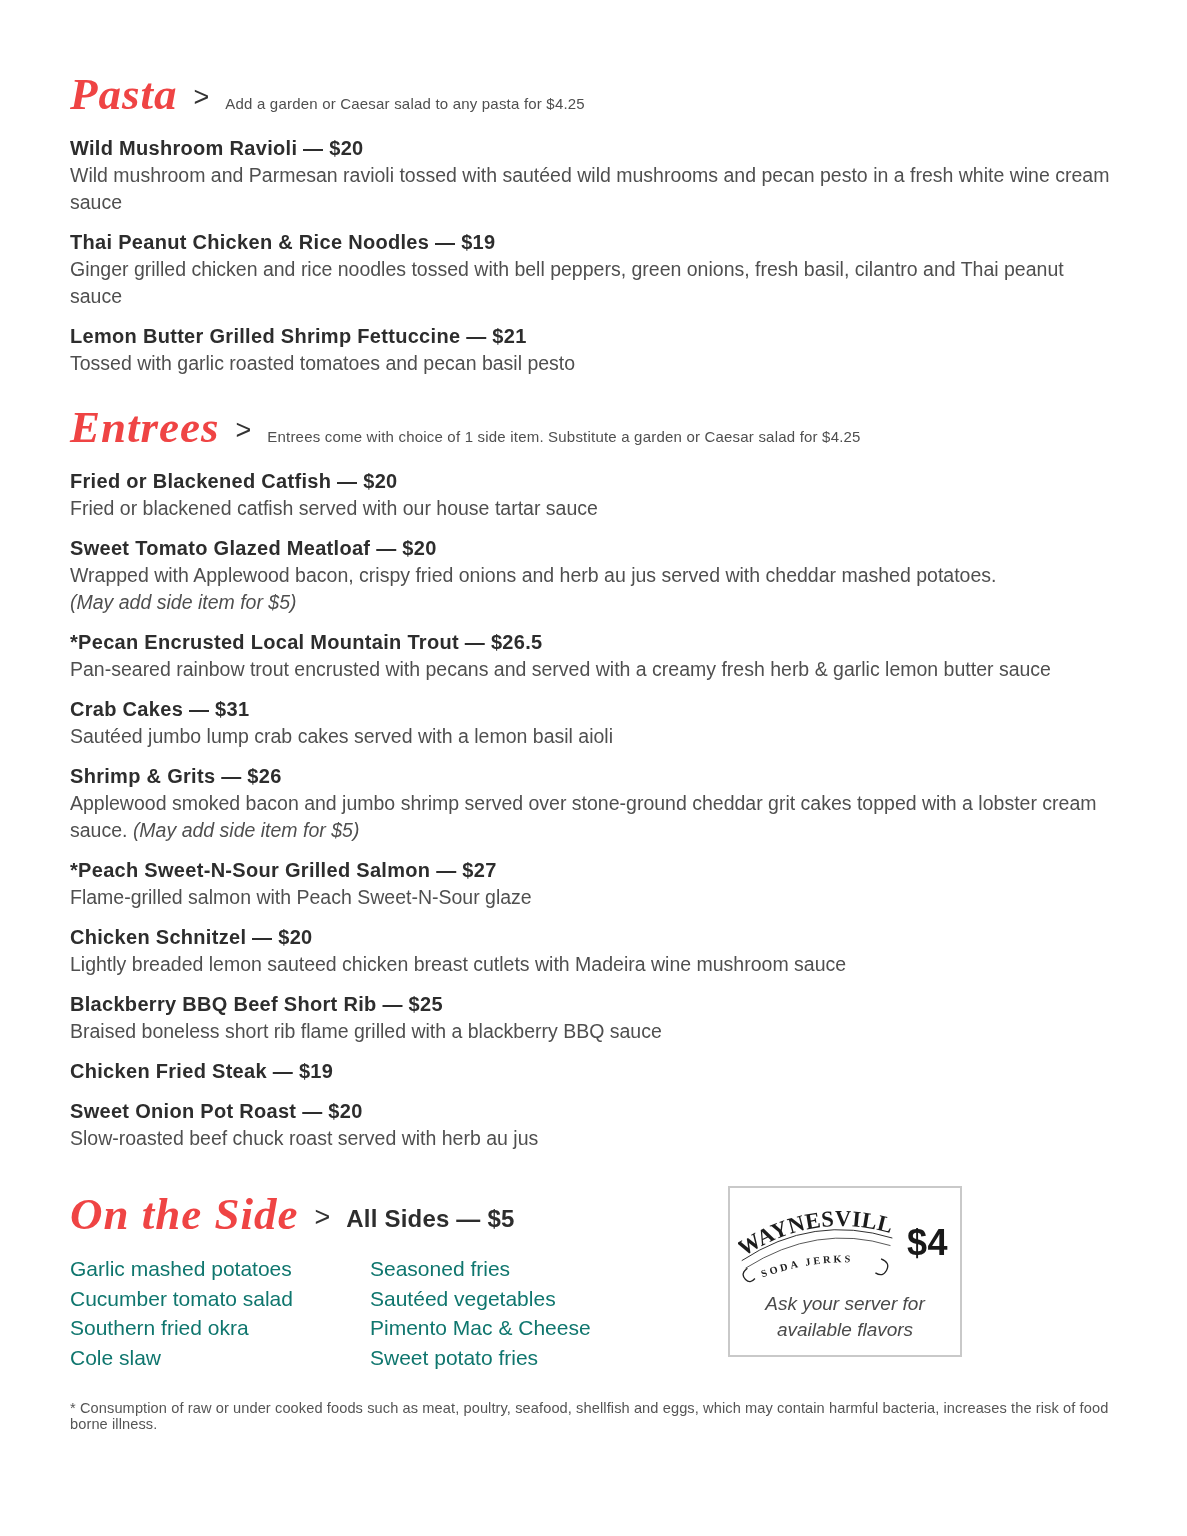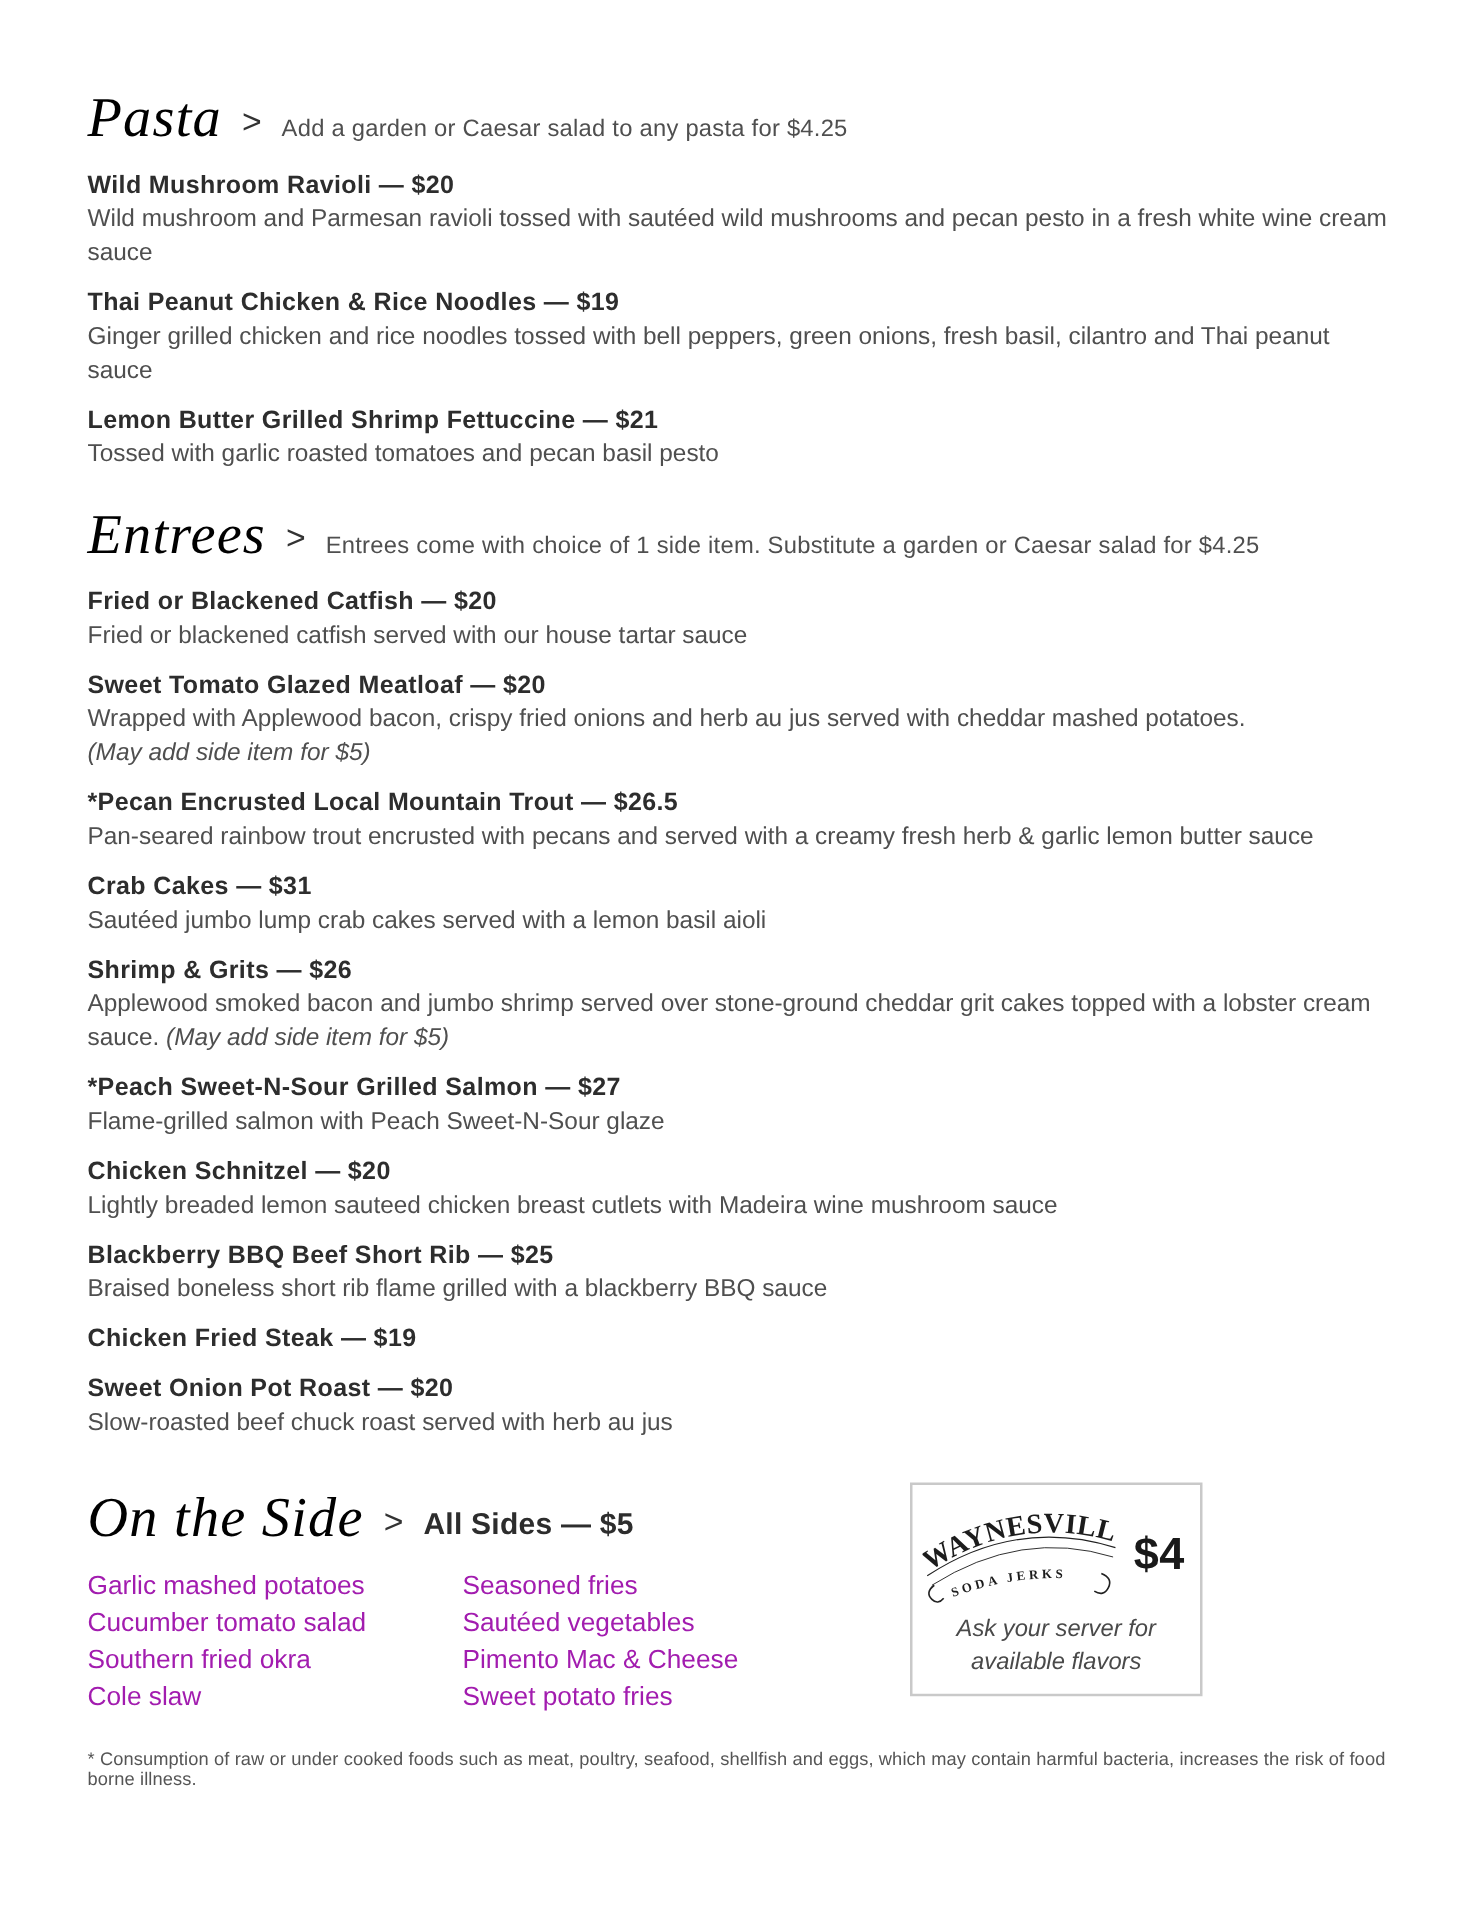--- a/index.html
+++ b/index.html
@@ -10,49 +10,49 @@
     overflow:hidden;
     font-family:"Liberation Sans", sans-serif;
     color:#4f4f4f;
   }
   .menu{padding:70px 70px 0 70px;}
 
   
   .section-head{display:flex;align-items:baseline;gap:16px;margin:0;}
   .script-name{
     font-family:"Liberation Serif", serif;
-    font-style:italic;font-weight:400;
-    font-size:45px;line-height:48px;color:#000000;
+    font-style:italic;font-weight:700;
+    font-size:45px;line-height:48px;color:#ef4444;
     letter-spacing:1px;white-space:nowrap;
   }
   .chevron{
     font-size:27px;color:#333;font-weight:400;
     position:relative;top:-3px;
   }
-  .section-note{font-size:19px;color:#4f4f4f;letter-spacing:0.2px;}
+  .section-note{font-size:15px;color:#4f4f4f;letter-spacing:0.2px;}
   .section-note.big{font-size:24px;font-weight:700;color:#2d2d2d;position:relative;top:-2px;}
 
   
   .items{margin-top:17px;}
   .menu-item{margin:0 0 13px 0;max-width:1070px;}
   .item-title{
     font-weight:700;font-size:20px;line-height:27px;
     color:#2d2d2d;letter-spacing:0.3px;
   }
   .item-desc{font-size:19.5px;line-height:27px;color:#4f4f4f;}
   .inline-note{font-style:italic;}
   .block-note{font-style:italic;font-size:19.5px;line-height:27px;color:#4f4f4f;}
 
   .sec-pasta{margin-top:0;}
   .sec-entrees{margin-top:26px;}
   .sec-sides{margin-top:38px;}
 
   
   .sides-cols{display:flex;margin-top:16px;}
-  .sides-col{width:300px;font-size:21px;line-height:29.5px;color:#a21caf;}
+  .sides-col{width:300px;font-size:21px;line-height:29.5px;color:#0f766e;}
   .sides-col div{white-space:nowrap;}
 
   
   .soda-box{
     position:absolute;left:728px;top:1186px;
     width:234px;height:171px;
     border:2px solid #c9c9c9;
     box-sizing:border-box;
     background:#fff;
   }

